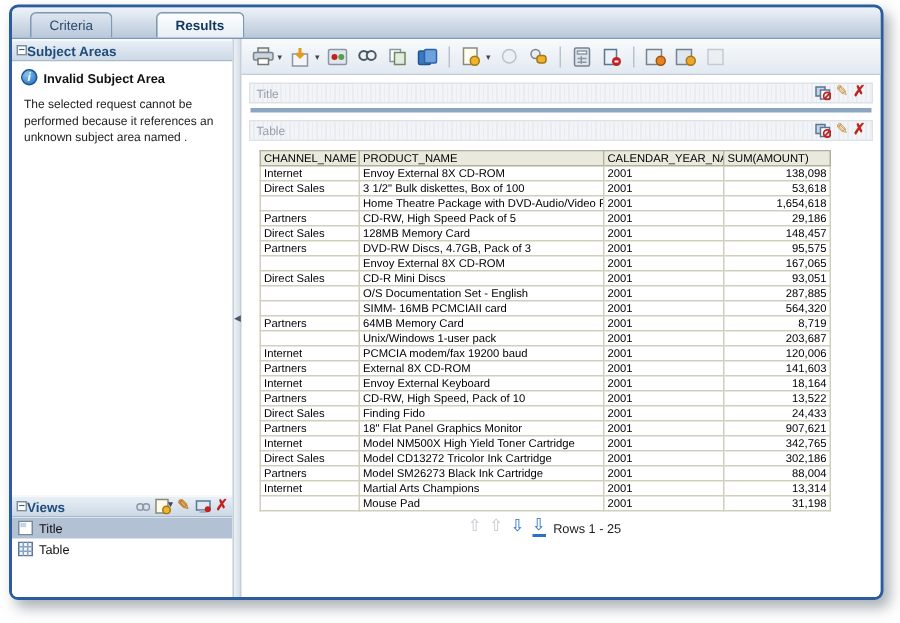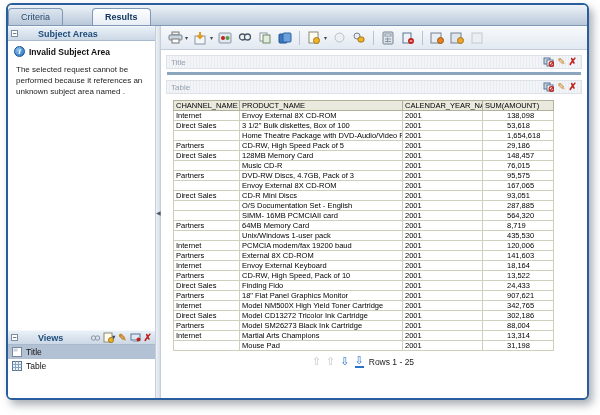--- a/index.html
+++ b/index.html
@@ -5,31 +5,31 @@
   * { margin:0; padding:0; box-sizing:border-box; }
   html,body { background:#fff; }
   body { font-family:"Liberation Sans", sans-serif; width:600px; height:415px; position:relative; }
 
   .window { position:absolute; left:6px; top:3px; width:583px; height:397px;
     border:2px solid #2a5d9d; border-radius:6px; overflow:hidden; background:#fff;
     box-shadow:4px 5px 9px rgba(90,100,112,.5); }
 
   
   .tabstrip { height:21px; background:linear-gradient(180deg,#eef3f8,#b9c8da);
-    border-bottom:1px solid #7f98b5; display:flex; align-items:flex-end; padding-left:0; }
+    border-bottom:1px solid #7f98b5; display:flex; align-items:flex-end; padding-left:12px; }
   .tab { font-size:9px; padding:3px 12px 3px; margin-right:2px; border:1px solid #7f98b5;
     border-bottom:none; border-radius:4px 4px 0 0; color:#2a4a6a; cursor:default;
     background:linear-gradient(180deg,#dde6f0,#b9c8da); }
   .tab.active { background:linear-gradient(180deg,#fdfeff,#e8eef5); font-weight:bold; color:#10355e;margin-left:27px; }
 
   .content { display:flex; height:calc(100% - 21px); }
 
   
   .sidebar { width:147px; display:flex; flex-direction:column; background:#fff; }
-  .panel-header { height:15px; display:flex; align-items:center; gap:20px; padding:0 3px;
+  .panel-header { height:15px; display:flex; align-items:center; gap:0; padding:0 3px;
     background:linear-gradient(180deg,#e9f0f7,#ccd8e6); border-top:1px solid #f6f9fc;
     border-bottom:1px solid #a8bacc; font-size:9px; font-weight:bold; color:#1f4d7a; }
   .collapse-box { width:7px; height:7px; border:1px solid #7c8ea0; background:#fff; font-size:7px;
     line-height:5px; text-align:center; color:#44586c; }
   .panel-body { background:#fff; overflow:hidden; }
   .sa-body { height:197px; padding:5px 5px 0 6px; }
   .cat-body { height:92px; }
   .views-body { flex:1; }
   .warning-row { display:flex; align-items:center; gap:4px; margin-bottom:7px; }
   .info-icon { width:11px; height:11px; border-radius:50%; flex:0 0 auto;
@@ -70,21 +70,21 @@
   .title-divider { height:3px; background:#8ca6c0; margin:1px 1px 5px; }
 
   
   .results-table { border-collapse:collapse; margin:6px 0 0 7px; table-layout:fixed; width:380px;
     font-size:7.5px; color:#000; }
   .results-table th, .results-table td { border:1px solid #cfcfbc; height:10px; padding:0 2px;
     overflow:hidden; white-space:nowrap; text-align:left; font-weight:normal; }
   .results-table thead th { background:#e9e9dd; border-color:#b2b29c; }
   .results-table { border:1px solid #3b82f6; }
   .col1 { width:66px; } .col2 { width:163px; } .col3 { width:80px; } .col4 { width:71px; }
-  .results-table td.num { text-align:left;padding-left:24px; }
+  .results-table td.num { text-align:right;padding-left:24px; }
 
   
   .pager { width:380px; margin:4px 0 0 7px; display:flex; align-items:center; justify-content:center;
     gap:5px; font-size:8.5px; color:#222; }
   .pg-arrow { font-size:11px; line-height:11px; }
   .pg-disabled { color:#c0c8d2; }
   .pg-active { color:#2a72c8; }
   .pg-last { border-bottom:2px solid #2a72c8; }
 
   svg { display:block; }
@@ -349,26 +349,20 @@
             <td class="num">29,186</td>
           </tr>
 
           <tr>
             <td>Direct Sales</td>
             <td>128MB Memory Card</td>
             <td>2001</td>
             <td class="num">148,457</td>
           </tr>
 
-          <tr>
-            <td></td>
-            <td>Music CD-R</td>
-            <td>2001</td>
-            <td class="num">76,015</td>
-          </tr>
 
           <tr>
             <td>Partners</td>
             <td>DVD-RW Discs, 4.7GB, Pack of 3</td>
             <td>2001</td>
             <td class="num">95,575</td>
           </tr>
 
           <tr>
             <td></td>
@@ -402,21 +396,21 @@
             <td>Partners</td>
             <td>64MB Memory Card</td>
             <td>2001</td>
             <td class="num">8,719</td>
           </tr>
 
           <tr>
             <td></td>
             <td>Unix/Windows 1-user pack</td>
             <td>2001</td>
-            <td class="num">435,530</td>
+            <td class="num">203,687</td>
           </tr>
 
           <tr>
             <td>Internet</td>
             <td>PCMCIA modem/fax 19200 baud</td>
             <td>2001</td>
             <td class="num">120,006</td>
           </tr>
 
           <tr>

